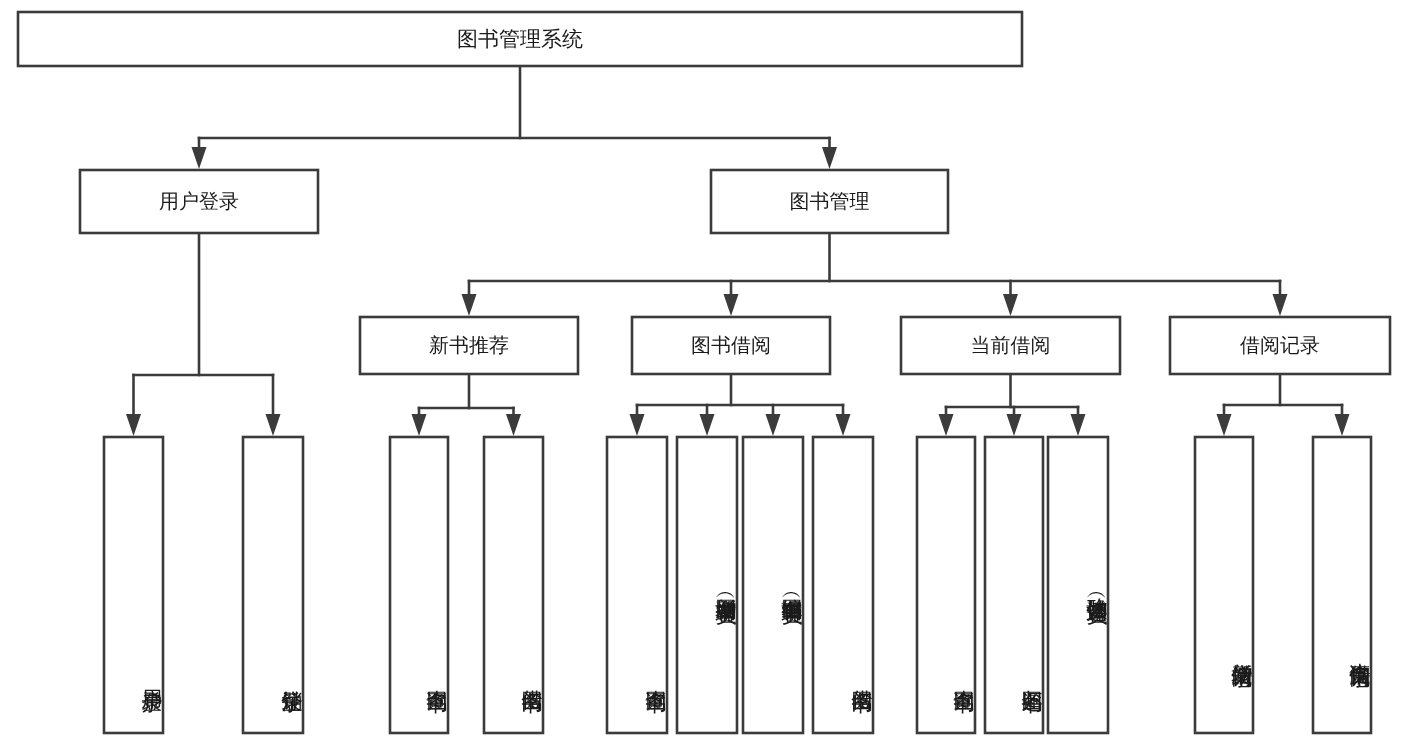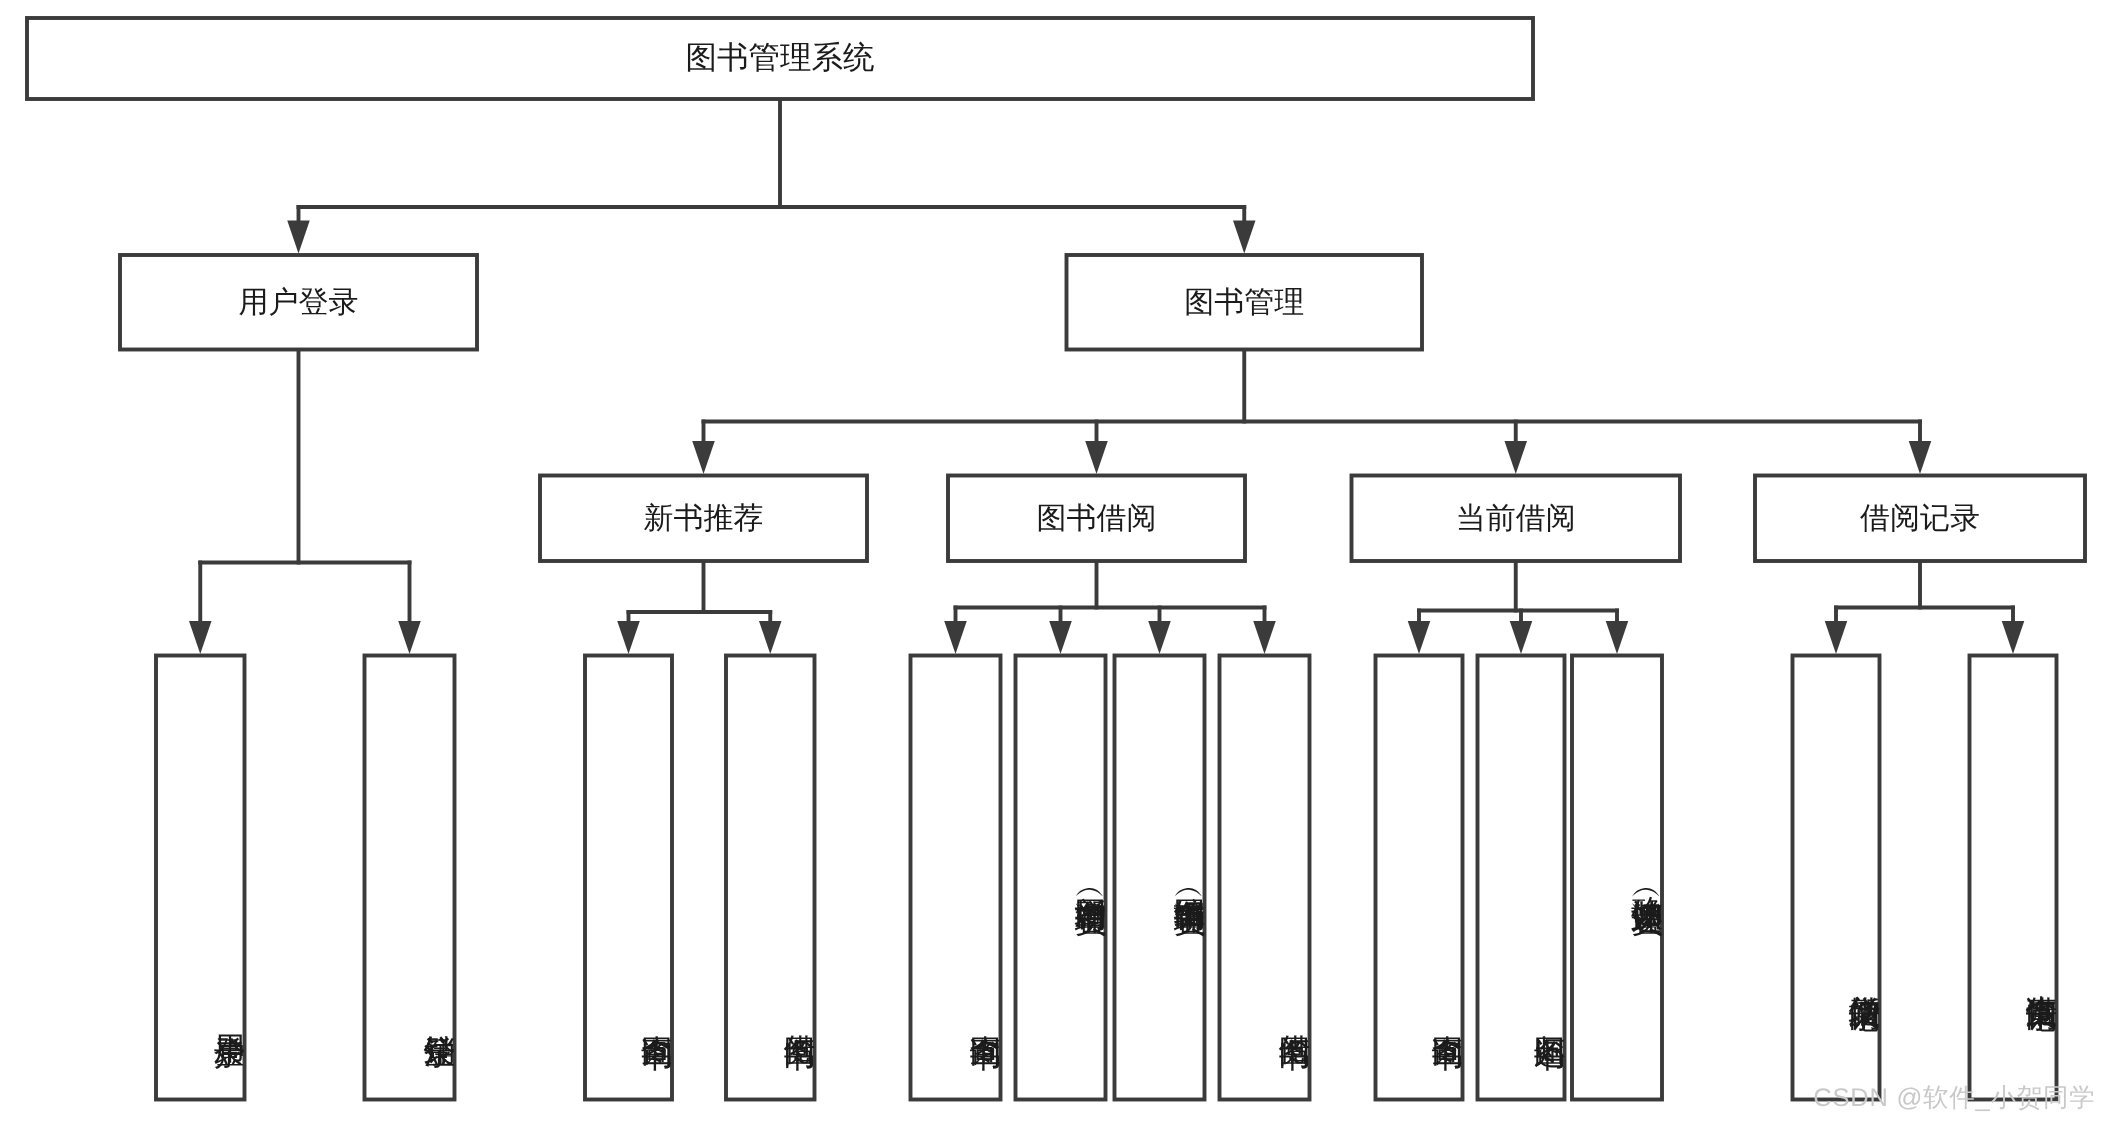--- a/index.html
+++ b/index.html
@@ -216,14 +216,13 @@
       <div class="vlabel" style="left: 607px; top: 443px; width: 60px; height: 284px; padding-top: 90px;">查询图书</div>
       <div class="vlabel" style="left: 677px; top: 443px; width: 60px; height: 284px;">新增图书（管理员）</div>
       <div class="vlabel" style="left: 743px; top: 443px; width: 60px; height: 284px;">编辑图书（管理员）</div>
       <div class="vlabel" style="left: 813px; top: 443px; width: 60px; height: 284px; padding-top: 90px;">借阅图书</div>
       <div class="vlabel" style="left: 917px; top: 443px; width: 58px; height: 284px; padding-top: 90px;">查询图书</div>
       <div class="vlabel" style="left: 985px; top: 443px; width: 58px; height: 284px; padding-top: 90px;">归还图书</div>
       <div class="vlabel" style="left: 1048px; top: 443px; width: 60px; height: 284px;">确认归还（管理员）</div>
       <div class="vlabel" style="left: 1195px; top: 443px; width: 58px; height: 284px; padding-top: 64px;">新增借阅记录</div>
       <div class="vlabel" style="left: 1313px; top: 443px; width: 58px; height: 284px; padding-top: 64px;">查询借阅记录</div>
     </div>
-  <div class="watermark">CSDN @软件_小贺同学</div>
 </div>
 
 </body></html>

